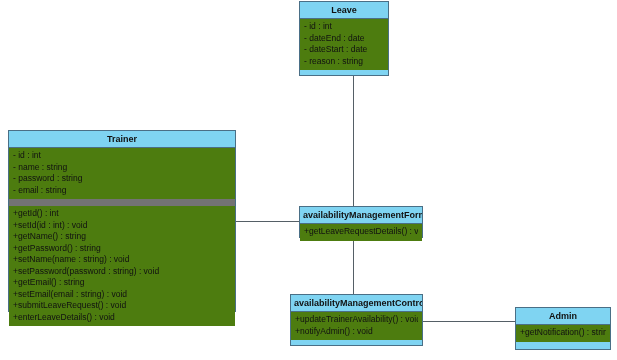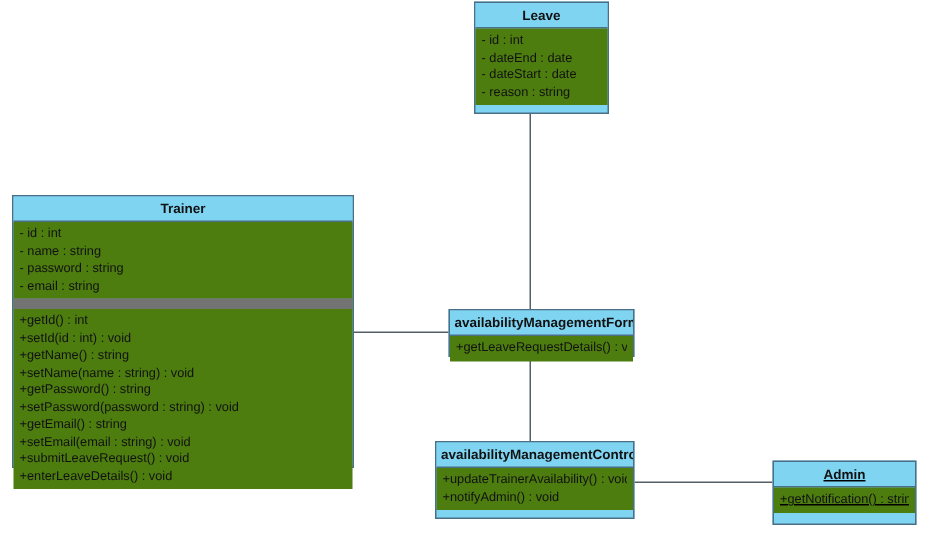--- a/index.html
+++ b/index.html
@@ -54,25 +54,25 @@
   }
   .connector {
     position: absolute;
     background: #555f66;
     z-index: 1;
   }
   .conn-v { width: 1px; }
   .conn-h { height: 1px; }
 
   
-  #class-leave      { left: 316px; top: 1px;   width: 90px;  height: 75px; }
+  #class-leave      { left: 299px; top: 1px;   width: 90px;  height: 75px; }
   #class-trainer    { left: 8px;   top: 130px; width: 228px; height: 182px; }
   #class-form       { left: 299px; top: 206px; width: 124px; height: 32px; }
   #class-controller { left: 290px; top: 294px; width: 133px; height: 52px; }
-  #class-admin      { left: 515px; top: 307px; width: 96px;  height: 43px; text-decoration: underline; }
+  #class-admin      { left: 515px; top: 307px; width: 96px;  height: 43px; }
 
   #conn-leave-form      { left: 353px; top: 76px;  height: 130px; }
   #conn-trainer-form    { left: 236px; top: 221px; width: 63px; }
   #conn-form-controller { left: 353px; top: 238px; height: 56px; }
   #conn-controller-admin{ left: 423px; top: 321px; width: 92px; }
 </style>
 </head>
 <body>
 
 <div id="canvas">
@@ -97,22 +97,22 @@
     <div class="uml-section">
       <div class="uml-row">- id : int</div>
       <div class="uml-row">- name : string</div>
       <div class="uml-row">- password : string</div>
       <div class="uml-row">- email : string</div>
     </div>
     <div class="uml-section">
       <div class="uml-row">+getId() : int</div>
       <div class="uml-row">+setId(id : int) : void</div>
       <div class="uml-row">+getName() : string</div>
+      <div class="uml-row">+getPassword() : string</div>
       <div class="uml-row">+setName(name : string) : void</div>
-      <div class="uml-row">+getPassword() : string</div>
       <div class="uml-row">+setPassword(password : string) : void</div>
       <div class="uml-row">+getEmail() : string</div>
       <div class="uml-row">+setEmail(email : string) : void</div>
       <div class="uml-row">+submitLeaveRequest() : void</div>
       <div class="uml-row">+enterLeaveDetails() : void</div>
     </div>
   </div>
 
   <div class="uml-class" id="class-form">
     <div class="uml-header">availabilityManagementForm</div>

